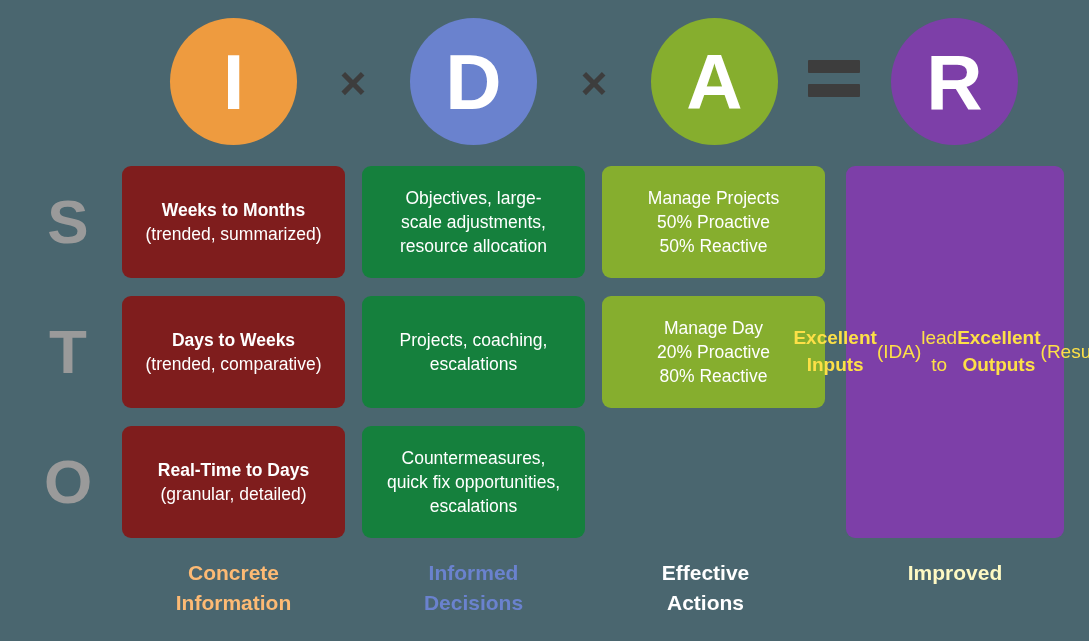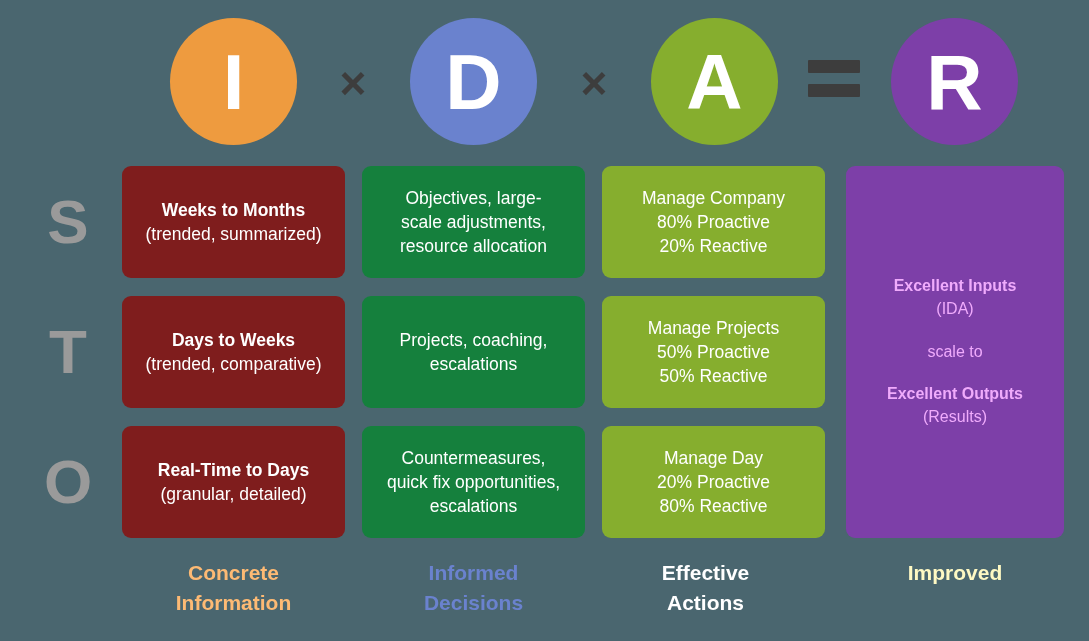--- a/index.html
+++ b/index.html
@@ -131,26 +131,26 @@
     position: absolute;
     left: 846px;
     top: 166px;
     width: 218px;
     height: 372px;
     background: #7d3fa8;
     border-radius: 9px;
     box-sizing: border-box;
     padding: 10px 12px;
     display: flex;
-    flex-direction: column;
-    align-items: center;
-    justify-content: center;
-    text-align: center;
-    color: #f0abfc;
-    font-size: 16px;
+    flex-direction: row;
+    align-items: center;
+    justify-content: center;
+    text-align: center;
+    color: #fde047;
+    font-size: 19px;
     line-height: 1.42;
   }
   .results-panel .ln.bold { font-weight: bold; }
   .results-panel .spacer { height: 20px; }
 
   
   .footer-label {
     position: absolute;
     top: 558px;
     width: 223px;
@@ -222,41 +222,36 @@
   </div>
   <div class="card blue">
     <span class="ln">Countermeasures,</span>
     <span class="ln">quick fix opportunities,</span>
     <span class="ln">escalations</span>
   </div>
 </div>
 
 <div class="col c2">
   <div class="card green">
-    <span class="ln">Manage Company</span>
-    <span class="ln">80% Proactive</span>
-    <span class="ln">20% Reactive</span>
-  </div>
-  <div class="card green">
     <span class="ln">Manage Projects</span>
     <span class="ln">50% Proactive</span>
     <span class="ln">50% Reactive</span>
   </div>
   <div class="card green">
     <span class="ln">Manage Day</span>
     <span class="ln">20% Proactive</span>
     <span class="ln">80% Reactive</span>
   </div>
 </div>
 
 <div class="results-panel">
   <span class="ln bold">Excellent Inputs</span>
   <span class="ln">(IDA)</span>
   <span class="spacer"></span>
-  <span class="ln">scale to</span>
+  <span class="ln">lead to</span>
   <span class="spacer"></span>
   <span class="ln bold">Excellent Outputs</span>
   <span class="ln">(Results)</span>
 </div>
 
 <div class="footer-label f0">
   <span class="ln">Concrete</span>
   <span class="ln">Information</span>
 </div>
 <div class="footer-label f1">

